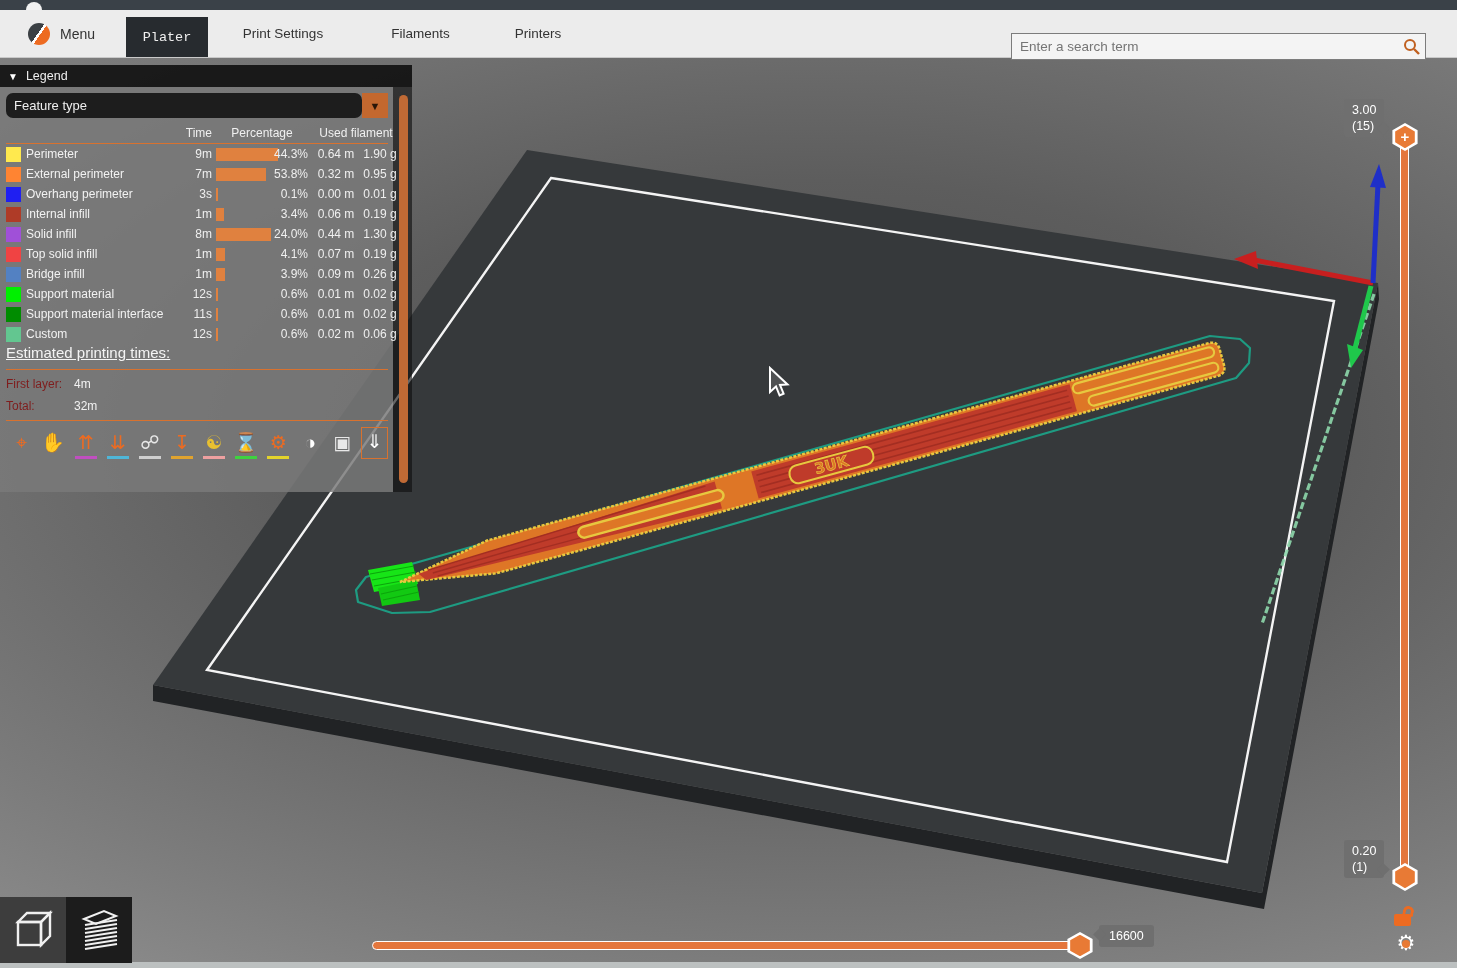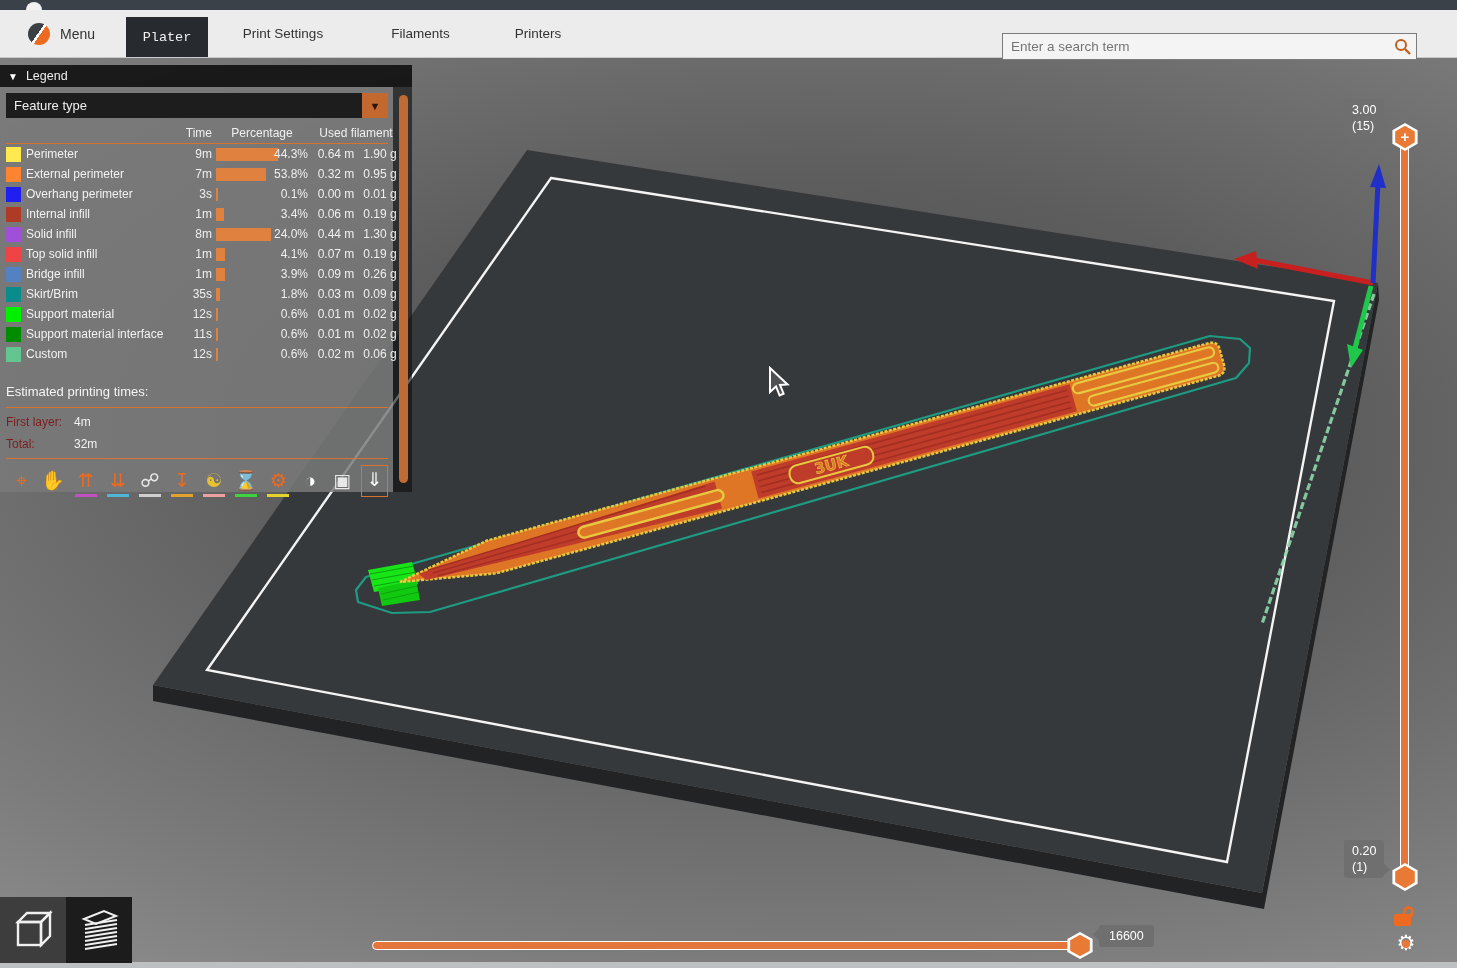--- a/index.html
+++ b/index.html
@@ -15,21 +15,21 @@
   .brand { display:flex; align-items:center; gap:10px; padding-left:28px; width:118px; cursor:pointer; }
   .logo { width:22px; height:22px; border-radius:50%;
     background:linear-gradient(125deg,#3b4044 46%,#ffffff 46%,#ffffff 54%,#ed6b21 54%); }
   .brand span { font-size:14px; color:#333; }
   .tab { display:flex; align-items:center; justify-content:center; font-size:13.5px; color:#333; cursor:pointer; }
   .tab.active { background:#272b2f; color:#f0f0f0; margin-top:7px;font-family:Liberation Mono, monospace; }
   .t-plater { width:82px; margin-left:8px; }
   .t-print { width:150px; }
   .t-fil { width:125px; }
   .t-printers { width:110px; }
-  .searchwrap { position:absolute; right:40px; top:23px; width:430px; height:27px;padding-left:15px; }
+  .searchwrap { position:absolute; right:31px; top:23px; width:430px; height:27px;padding-left:15px; }
   .searchwrap input { width:100%; height:100%; border:1px solid #7c7c7c; background:#f4f4f4;
     font-size:13.5px; color:#333; padding:0 30px 0 8px; outline:none; }
   .search-ic { position:absolute; right:6px; top:5px; }
 
   
   .viewport { position:absolute; left:0; top:58px; width:1457px; height:904px;
     background:radial-gradient(ellipse 120% 95% at 56% 42%, #4b4b4b 0%, #5d5d5d 30%, #7b7b7b 60%, #a6a6a6 100%); }
   .viewport svg.scene { position:absolute; left:0; top:0; }
   .bottomstrip { position:absolute; left:0; top:962px; width:100%; height:6px; background:#bcc0c0; }
 
@@ -38,38 +38,38 @@
   .legend-head { height:22px; background:rgba(12,12,12,0.88); color:#efefef; display:flex; align-items:center;
     gap:8px; padding-left:8px; font-size:12.5px; cursor:pointer; }
   .legend-head .tri { font-size:10px; color:#fff; }
   .legend-gutter { position:absolute; right:0; top:22px; width:19px; bottom:0; background:rgba(14,14,14,0.62); }
   .legend-scroll { position:absolute; right:4px; top:30px; width:9px; height:388px; background:#c06a35;
     border-radius:5px; cursor:pointer; }
   .legend-body { position:absolute; left:0; top:22px; width:393px; bottom:0;
     background:rgba(122,122,122,0.84); color:#efefef; padding:6px 5px 4px 6px; }
   .ftype { display:flex; height:25px; margin-bottom:6px; cursor:pointer; }
   .ftype .fsel { flex:1; background:#1d1d1d; color:#efefef; display:flex; align-items:center;
-    padding-left:8px; font-size:13px; }
+    padding-left:8px; font-size:13px;border-radius:7px; }
   .ftype .fbtn { width:26px; background:#c3682f; color:#2a1608; display:flex; align-items:center;
     justify-content:center; font-size:11px; }
   .colhead { display:grid; grid-template-columns:20px 158px 28px 100px 48px 40px; height:20px;
     align-items:center; color:#f0f0f0; border-bottom:1px solid #d8722f; padding-bottom:2px; }
   .colhead .c-time { text-align:right; }
   .colhead .c-pct { text-align:center; }
   .colhead .c-fil { grid-column:5/7; text-align:center; }
   .lrow { display:grid; grid-template-columns:20px 158px 28px 100px 48px 40px; height:20px; align-items:center; }
   .lrow .sw { width:15px; height:15px; display:inline-block; }
   .lrow .lbl { color:#f2f2f2; font-size:12px; white-space:nowrap; }
   .lrow .tm { text-align:right; }
   .lrow .pct { position:relative; height:15px; }
   .lrow .pct i { position:absolute; left:4px; top:1px; height:13px; background:#e0813f; display:block; }
   .lrow .pct b { position:absolute; right:4px; top:0; font-weight:normal; }
   .lrow .len,.lrow .wt { text-align:center; }
   .sep { border:none; border-top:1px solid #d8722f; margin:4px 0; }
-  .est-head { margin-top:20px; font-size:13px; color:#f4f4f4; padding-bottom:4px; }
+  .est-head { margin-top:0; font-size:15px; color:#f4f4f4; padding-bottom:4px;text-decoration:underline; }
   .est-row { display:flex; height:20px; align-items:center; margin-top:2px; }
   .est-row .k { width:68px; color:#7f1d1d; }
   .est-row .v { color:#f2f2f2; }
   .tbar { display:flex; align-items:flex-end; gap:5px; margin-top:6px; padding-left:2px; }
   .tbi { width:28px; height:32px; position:relative; display:flex; flex-direction:column; align-items:center;
     justify-content:flex-end; cursor:pointer; }
   .tbi .g { font-size:19px; line-height:24px; }
   .tbi .u { width:22px; height:3px; display:block; margin-top:1px; }
   .tbi.selected { border:1px solid #d8722f; }
 
@@ -271,31 +271,20 @@
       <span class="lbl">Bridge infill</span>
       <span class="tm">1m</span>
       <span class="pct">
           <i style="width: 9px;"></i>
           <b>3.9%</b>
         </span>
       <span class="len">0.09 m</span>
       <span class="wt">0.26 g</span>
     </div>
     <div class="lrow">
-      <span class="sw" style="background: rgb(10, 140, 140);"></span>
-      <span class="lbl">Skirt/Brim</span>
-      <span class="tm">35s</span>
-      <span class="pct">
-          <i style="width: 4px;"></i>
-          <b>1.8%</b>
-        </span>
-      <span class="len">0.03 m</span>
-      <span class="wt">0.09 g</span>
-    </div>
-    <div class="lrow">
       <span class="sw" style="background: rgb(0, 240, 0);"></span>
       <span class="lbl">Support material</span>
       <span class="tm">12s</span>
       <span class="pct">
           <i style="width: 2px;"></i>
           <b>0.6%</b>
         </span>
       <span class="len">0.01 m</span>
       <span class="wt">0.02 g</span>
     </div>

